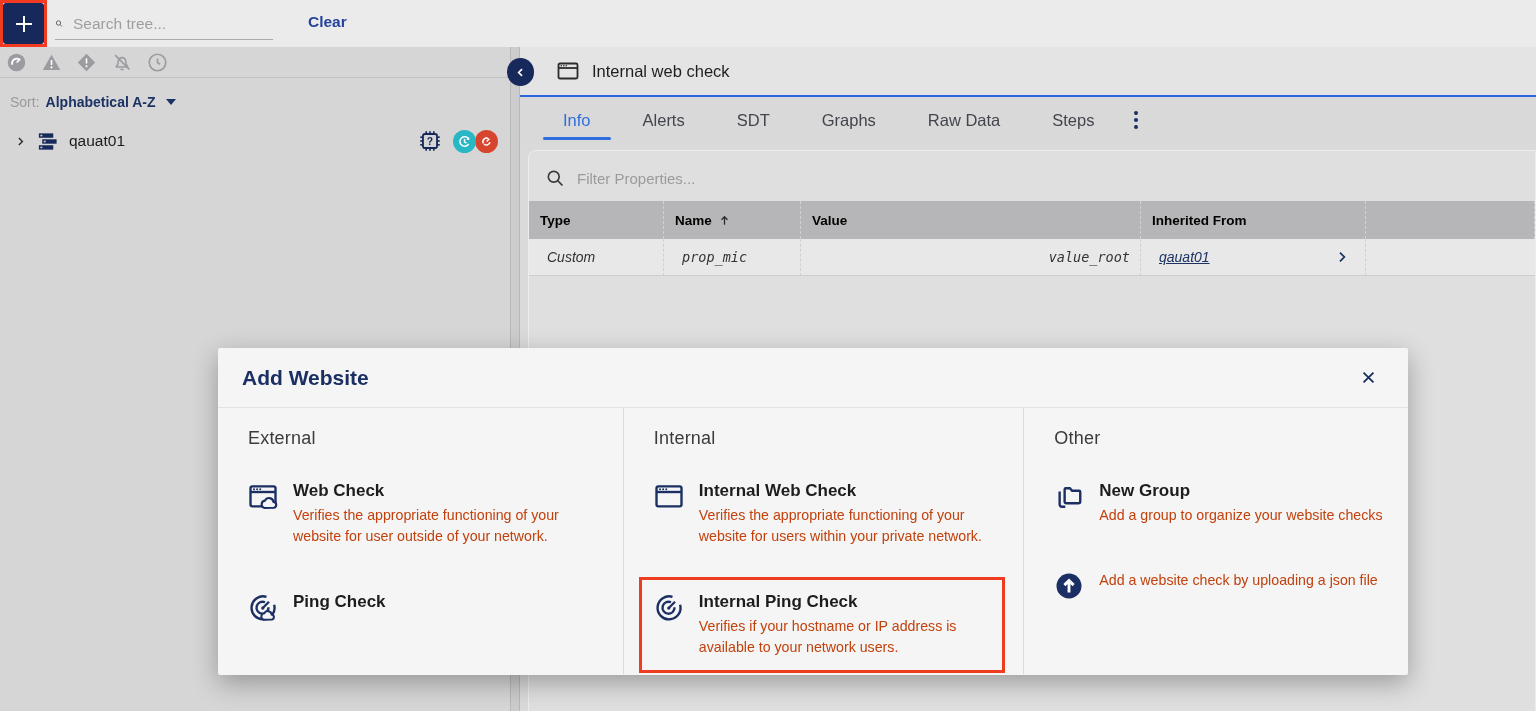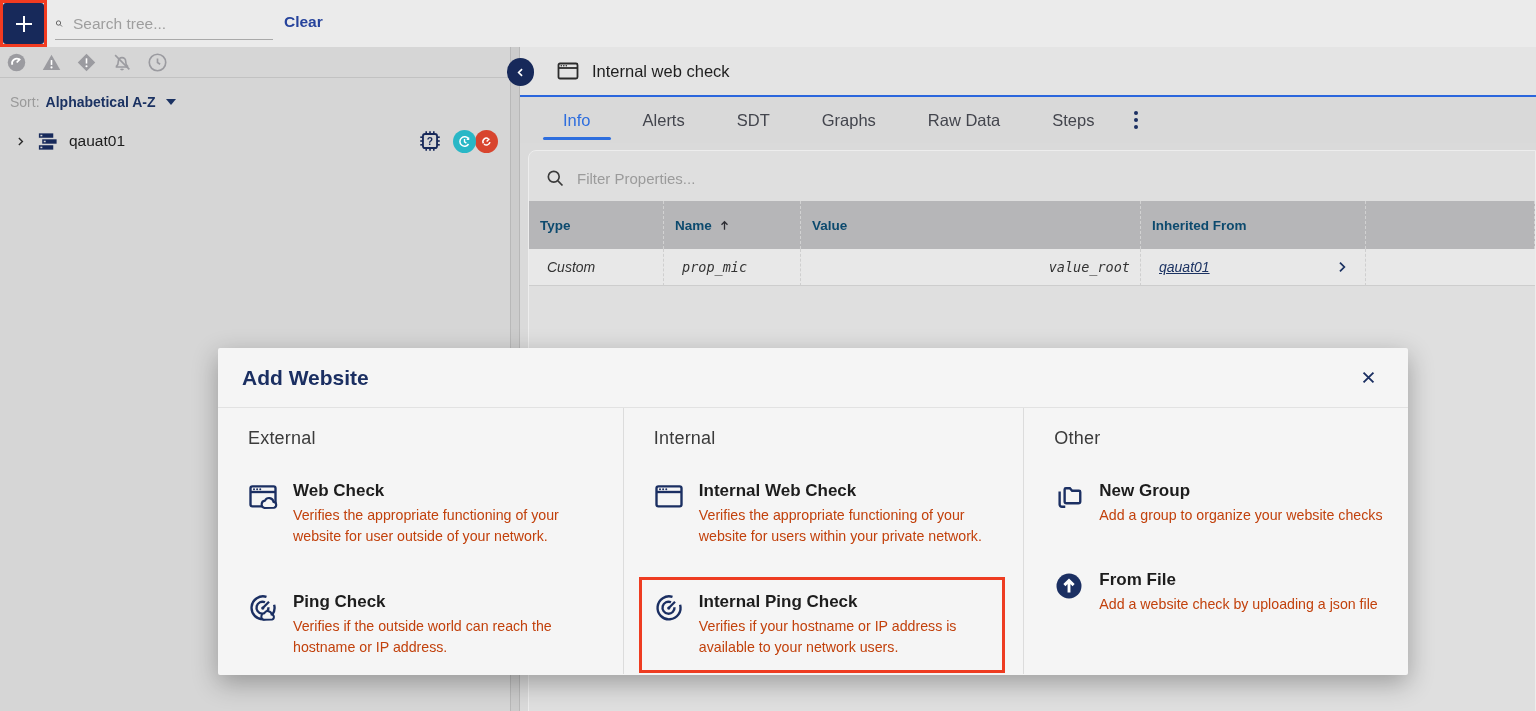--- a/index.html
+++ b/index.html
@@ -6,21 +6,21 @@
   body { background:#b0b0b0; font-family:"Liberation Sans", sans-serif; }
   .screen { position:relative; width:1536px; height:711px; overflow:hidden; background:#dadada; }
 
   
   .topbar { position:absolute; left:0; top:0; width:1536px; height:47px; background:#ebebeb; z-index:3; }
   .add-btn { position:absolute; left:3px; top:3px; width:41px; height:41px; background:#17295a; border:none; border-radius:3px; display:flex; align-items:center; justify-content:center; cursor:pointer; }
   .annotation-add { position:absolute; left:0; top:0; width:47px; height:47px; border:3px solid #f23b21; pointer-events:none; z-index:6; }
   .search-wrap { position:absolute; left:55px; top:8px; width:218px; height:32px; display:flex; align-items:center; gap:10px; border-bottom:1px solid #a9a9a9; }
   .search-wrap input { flex:1; border:none; outline:none; background:transparent; font-family:"Liberation Sans",sans-serif; font-size:15.5px; color:#444; }
   .search-wrap input::placeholder { color:#9e9e9e; }
-  .clear-btn { position:absolute; left:284px; top:13px; background:none; border:none; font-family:"Liberation Sans",sans-serif; font-size:15.5px; font-weight:700; color:#26439c; cursor:pointer; }
+  .clear-btn { position:absolute; left:308px; top:13px; background:none; border:none; font-family:"Liberation Sans",sans-serif; font-size:15.5px; font-weight:700; color:#26439c; cursor:pointer; }
 
   
   .tree-panel { position:absolute; left:0; top:47px; width:510px; height:664px; background:#d6d6d6; }
   .status-row { height:31px; display:flex; align-items:center; gap:14px; padding-left:6px; border-bottom:1px solid #c2c2c2; }
   .status-row svg { display:block; }
   .sort-row { margin:16px 0 0 10px; font-size:14px; display:flex; align-items:center; }
   .sort-label { color:#9a9a9a; margin-right:6px; }
   .sort-value { color:#1b3262; font-weight:700; cursor:pointer; }
   .caret-down { width:0; height:0; border-left:5px solid transparent; border-right:5px solid transparent; border-top:6px solid #1b3262; margin-left:10px; }
   .tree-item { margin-top:17px; display:flex; align-items:center; padding:0 12px 0 14px; height:28px; cursor:pointer; }
@@ -47,21 +47,21 @@
   .kebab { display:flex; flex-direction:column; justify-content:center; gap:3px; padding:0 14px; cursor:pointer; }
   .kebab i { width:4px; height:4px; border-radius:50%; background:#1b2f62; }
 
   
   .props-card { position:absolute; left:8px; top:103px; width:1008px; height:600px; background:#dfdfdf; border:1px solid #ededed; border-radius:8px 0 0 0; }
   .props-title { margin:14px 0 0 13px; font-size:20px; font-weight:700; color:#1b2f62; }
   .filter-row { margin:17px 0 0 16px; display:flex; align-items:center; gap:12px; }
   .filter-row input { width:420px; border:none; outline:none; background:transparent; font-family:"Liberation Sans",sans-serif; font-size:15px; color:#555; }
   .filter-row input::placeholder { color:#9b9b9b; }
   .prop-table { margin-top:13px; display:grid; grid-template-columns:135px 137px 340px 225px 1fr; }
-  .th { background:#b6b6b8; height:48px; display:flex; align-items:center; padding-left:11px; font-size:13.5px; font-weight:700; color:#0c4a6e; border-right:1px dashed #d2d2d2; }
+  .th { background:#b6b6b8; height:38px; display:flex; align-items:center; padding-left:11px; font-size:13.5px; font-weight:700; color:#000000; border-right:1px dashed #d2d2d2; }
   .th:last-child { border-right:none; }
   .td { background:#e8e8e8; height:37px; display:flex; align-items:center; padding-left:18px; font-size:14px; color:#333; border-right:1px dashed #cfcfcf; border-bottom:1px solid #cdcdcd;font-style:italic; }
   .td:last-child { border-right:none; }
   .mono { font-family:"DejaVu Sans Mono", monospace; font-size:13.5px; }
   .td.value { justify-content:flex-end; padding-right:10px; }
   .td.inherited { justify-content:space-between; padding-right:16px; }
   .inherited-link { color:#1b3262; font-weight:500; text-decoration:underline; cursor:pointer; }
   .sort-arrow { margin-left:6px; display:flex; }
 
   
@@ -289,21 +289,20 @@
             <svg width="30" height="30" viewBox="0 0 24 24">
                 <path d="M14.8 3.1 A9.2 9.2 0 1 0 20.9 9.4" fill="none" stroke="#1b2f62" stroke-width="1.9"></path>
                 <path d="M13.6 7.4 A4.8 4.8 0 1 0 16.4 11.4" fill="none" stroke="#1b2f62" stroke-width="1.9"></path>
                 <circle cx="11.8" cy="12" r="1.3" fill="#1b2f62"></circle>
                 <path d="M12 11.8 L16.8 7" stroke="#1b2f62" stroke-width="1.9"></path>
                 <path d="M12.6 21.4 a2.6 2.6 0 0 1 .4-5.1 a3.1 3.1 0 0 1 5.9.9 a2.1 2.1 0 0 1 .3 4.1 z" fill="#f5f5f5" stroke="#1b2f62" stroke-width="1.6"></path>
               </svg>
           </span>
           <span class="mi-text">
             <div class="mi-title">Ping Check</div>
-            <div class="mi-desc">Verifies if the outside world can reach the hostname or IP address.</div>
           </span>
         </div>
       </div>
 
       <div class="modal-col c2">
         <div class="col-heading">Internal</div>
         <div class="modal-item">
           <span class="mi-icon">
             <svg width="30" height="30" viewBox="0 0 24 24">
                 <rect x="2" y="3.5" width="20" height="16" rx="1.5" fill="none" stroke="#1b2f62" stroke-width="1.9"></rect>
@@ -349,21 +348,20 @@
           </span>
         </div>
         <div class="modal-item">
           <span class="mi-icon">
             <svg width="30" height="30" viewBox="0 0 24 24">
                 <circle cx="12" cy="12" r="10" fill="#1b2f62"></circle>
                 <path d="M12 17.2 V7.8 M8.3 11.3 L12 7.6 L15.7 11.3" fill="none" stroke="#fff" stroke-width="2.3"></path>
               </svg>
           </span>
           <span class="mi-text">
-            <div class="mi-title">From File</div>
             <div class="mi-desc">Add a website check by uploading a json file</div>
           </span>
         </div>
       </div>
 
     </div>
   </div>
 
 </div>
 

